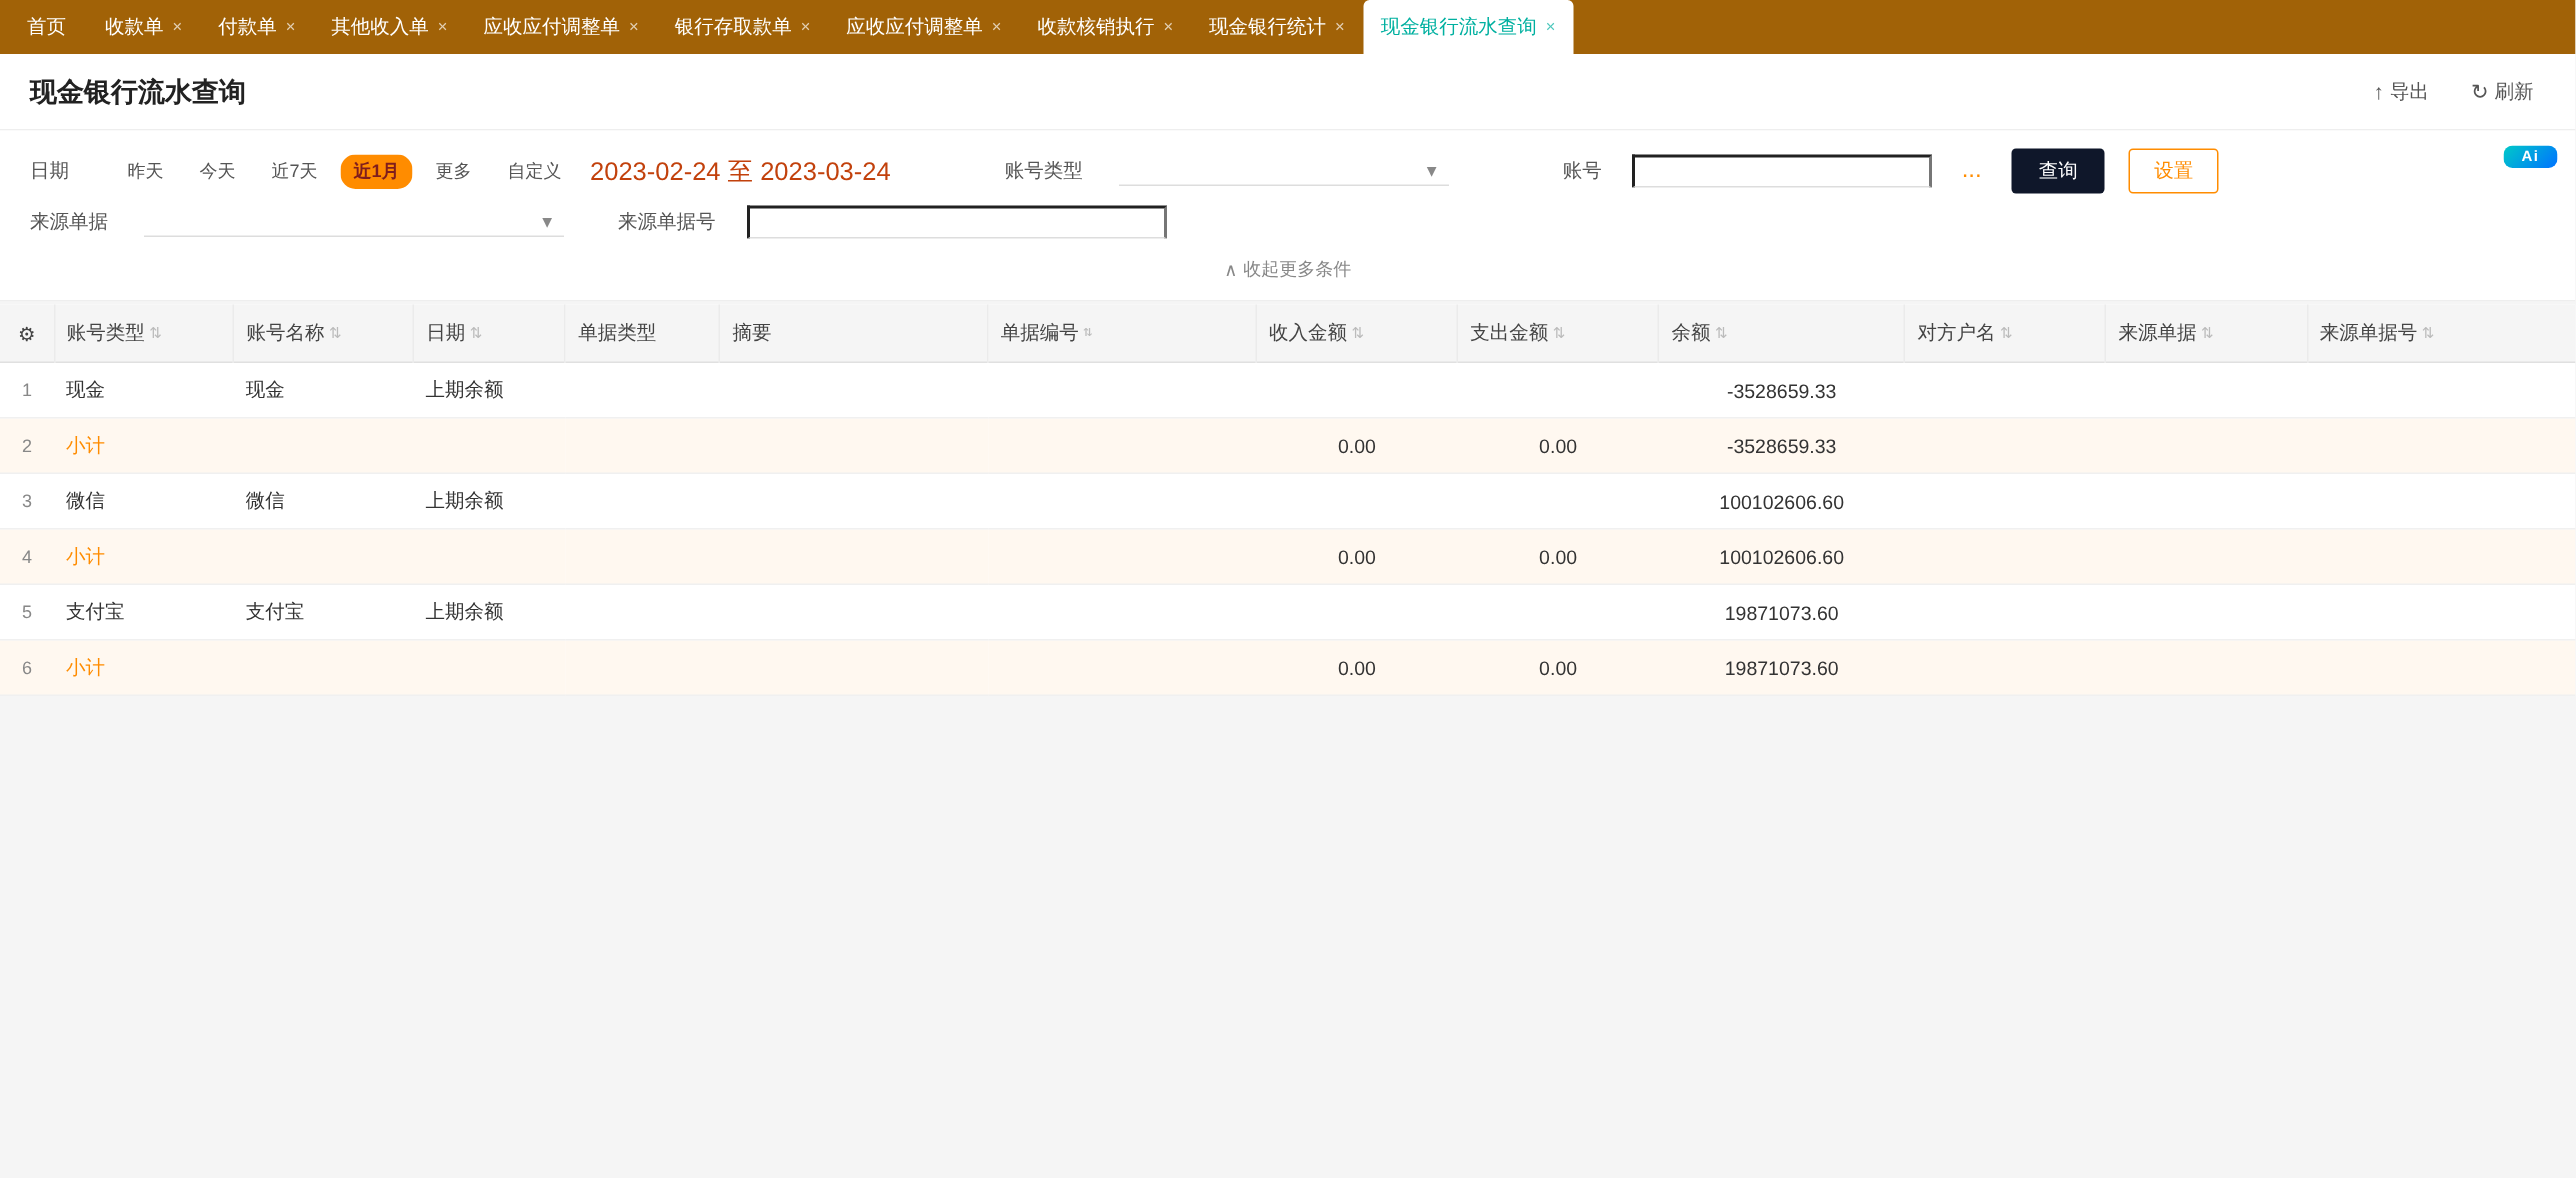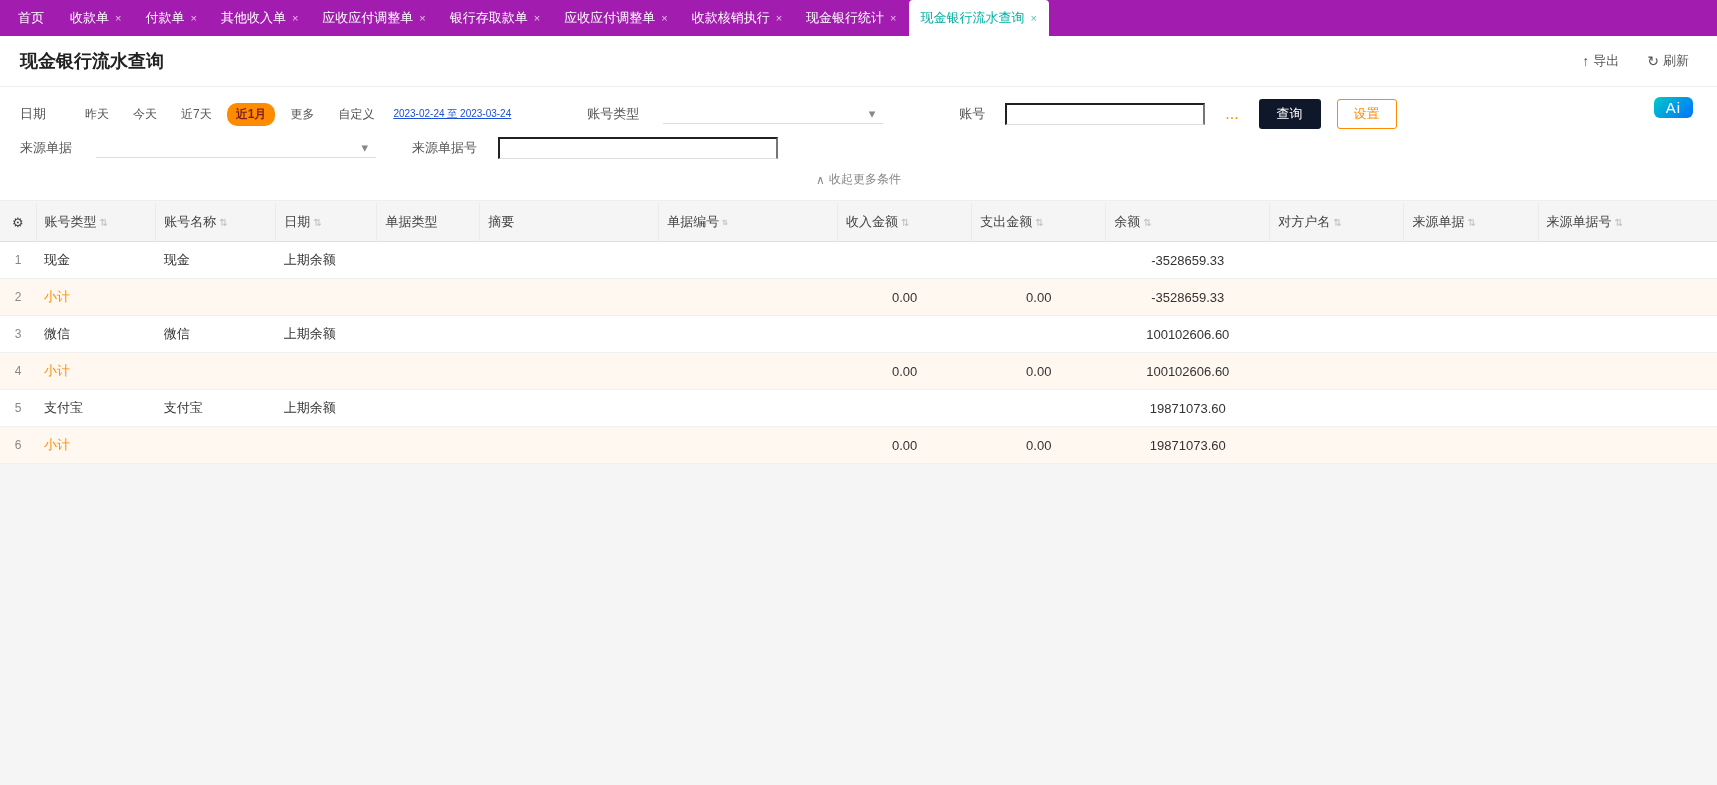--- a/index.html
+++ b/index.html
@@ -1,20 +1,20 @@
 <!DOCTYPE html>
 <html><head>
   <meta charset="utf-8">
   <style>
     * { margin: 0; padding: 0; box-sizing: border-box; }
     body { font-family: "Microsoft YaHei", "PingFang SC", sans-serif; font-size: 13px; background: #f5f5f5; color: #333; }
 
     
     .top-nav {
-      background: #a21caf;
+      background: #a16207;
       display: flex;
       align-items: center;
       height: 36px;
       padding: 0 4px;
       overflow: hidden;
     }
     .nav-item {
       color: #fff;
       padding: 0 12px;
       height: 36px;
@@ -107,24 +107,23 @@
       border: 1px solid transparent;
       text-align: center;
     }
     .date-btn.active {
       background: #ff8c00;
       color: #7f1d1d;
       border-radius: 10px;
       font-weight: bold;
     }
     .date-range {
-      color: #1d4ed8;
-      font-size: 10px;
+      color: #c2410c;
+      font-size: 17px;
       margin-left: 4px;
-      text-decoration: underline;
     }
     .filter-select {
       display: flex;
       align-items: center;
       border-bottom: 1px solid #ddd;
       padding: 2px 8px;
       min-width: 180px;
       cursor: pointer;
       gap: 8px;
       color: #555;
@@ -217,27 +216,27 @@
       white-space: nowrap;
     }
     .td-number { color: #888; font-size: 12px; }
     .td-orange { color: #ff8c00; }
     .td-right { text-align: center; }
 
     
     .ai-badge {
       position: fixed;
       top: 97px;
-      right: 24px;
+      right: 12px;
       background: linear-gradient(135deg, #00c9c8, #0072ff);
       color: #fff;
       border-radius: 6px;
       padding: 2px 12px;
-      font-size: 15px;
-      font-weight: normal;
+      font-size: 10px;
+      font-weight: bold;
       letter-spacing: 1px;
       cursor: pointer;
       z-index: 100;
     }
   </style>
 </head>
 <body>
 
 <div class="top-nav">
   <div class="nav-home">首页</div>

